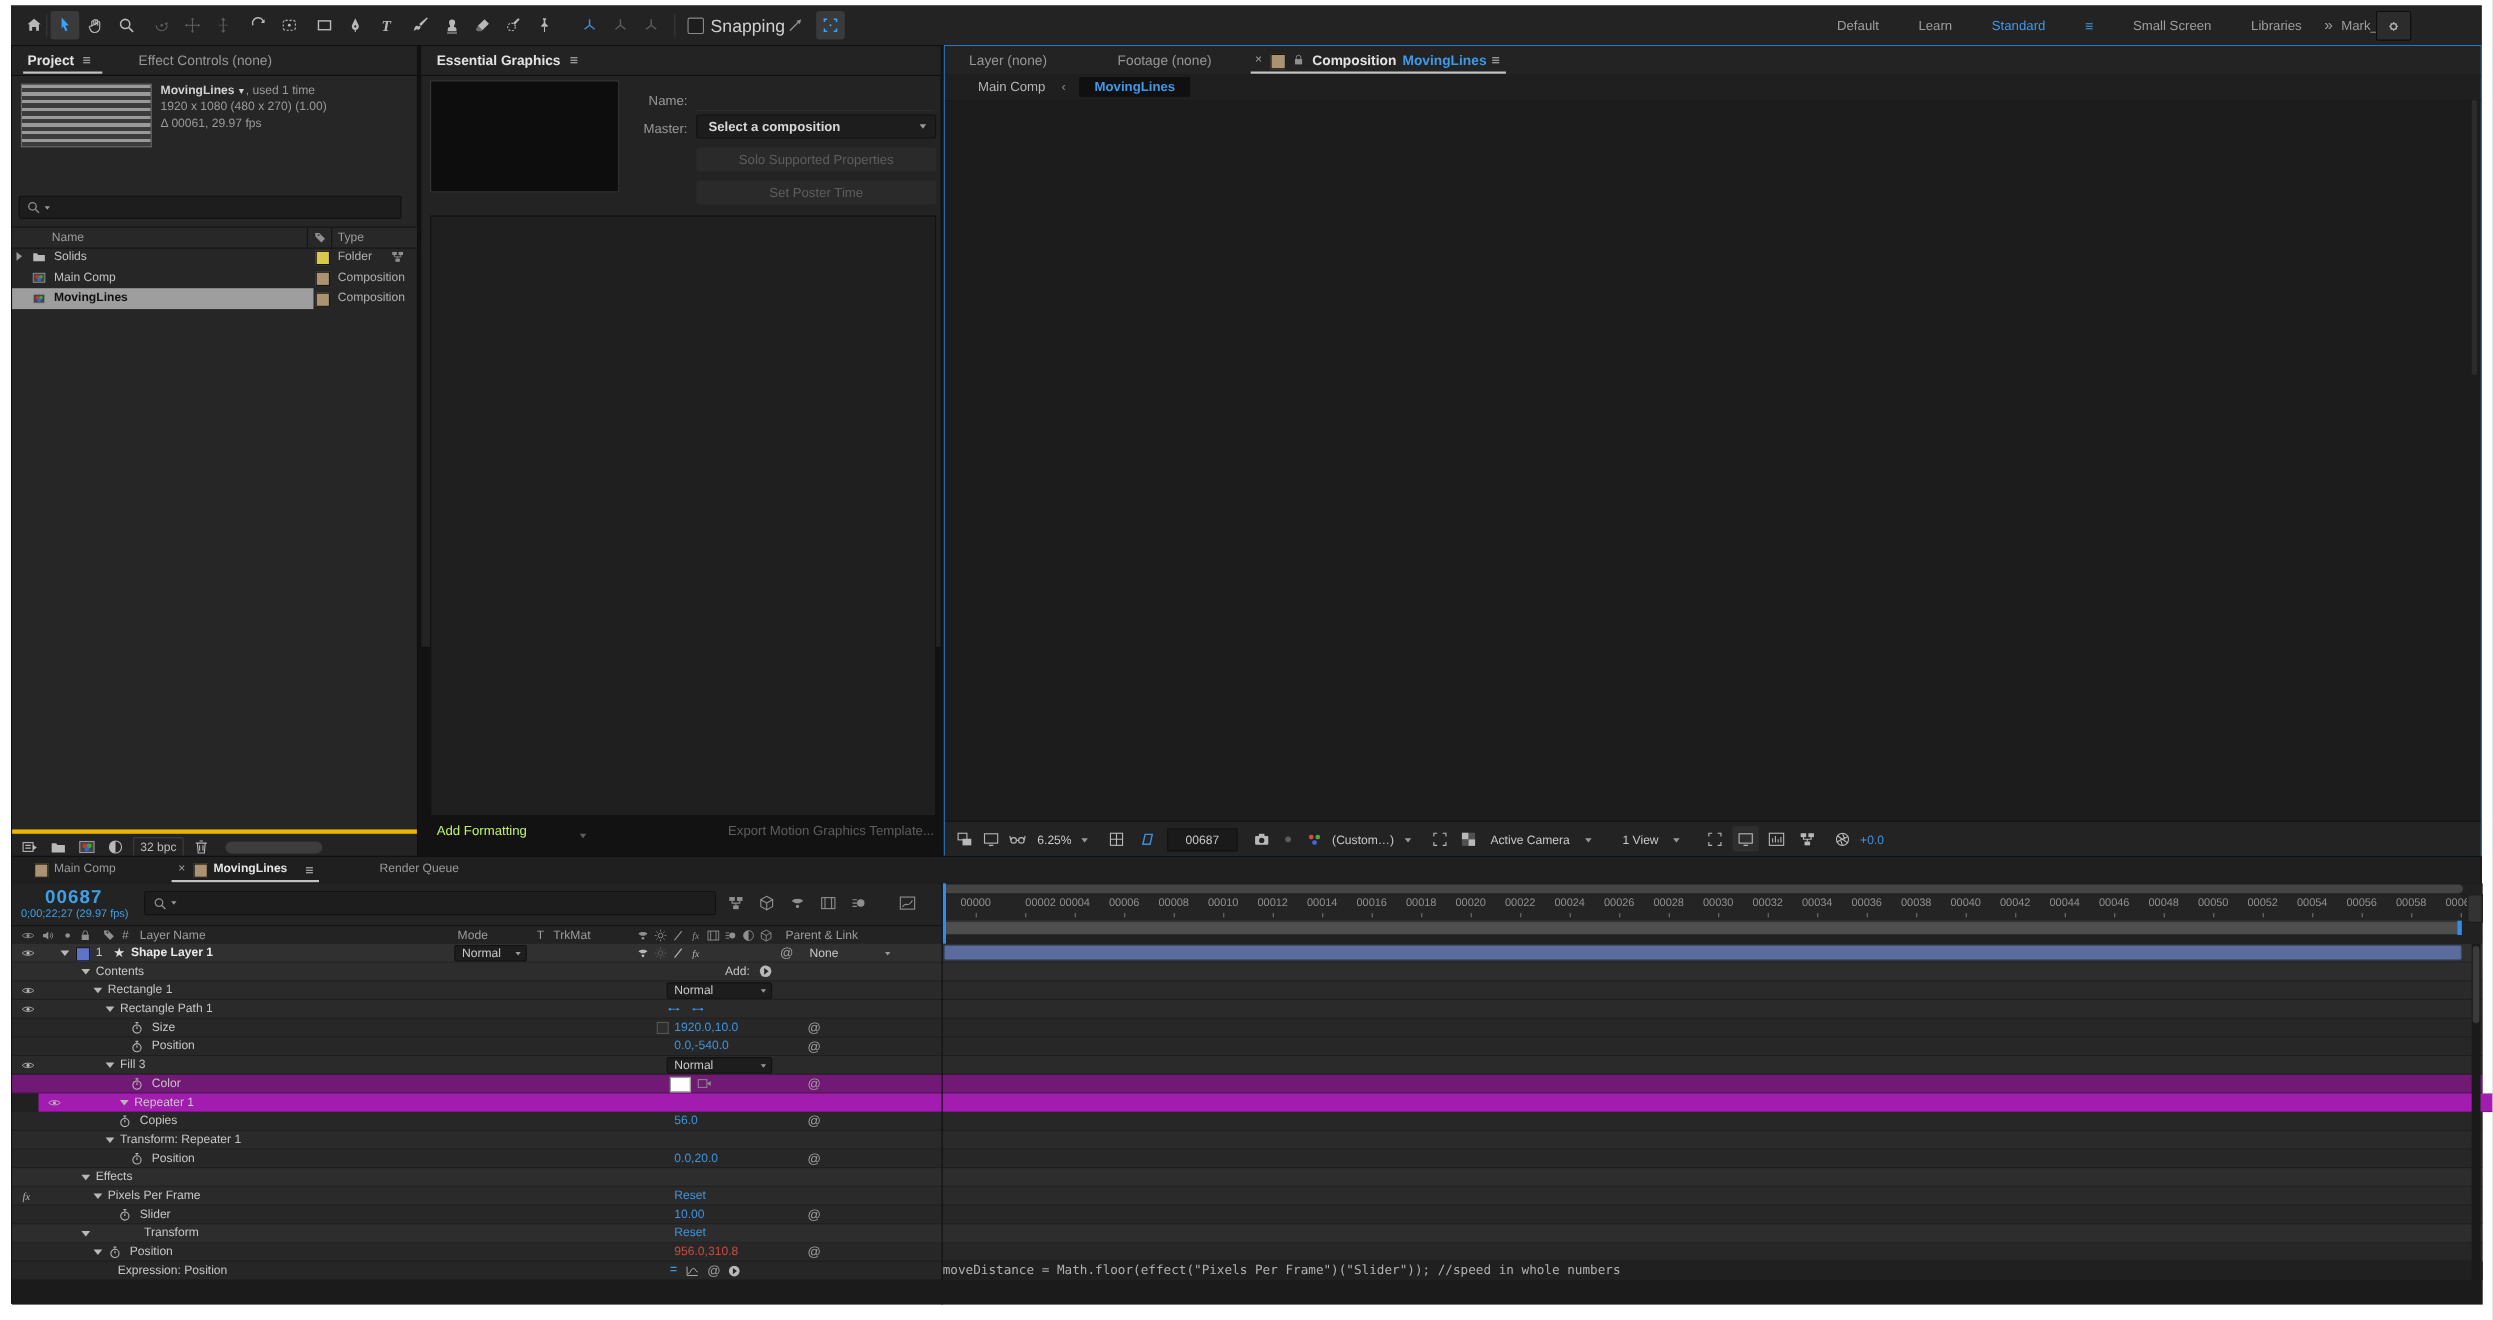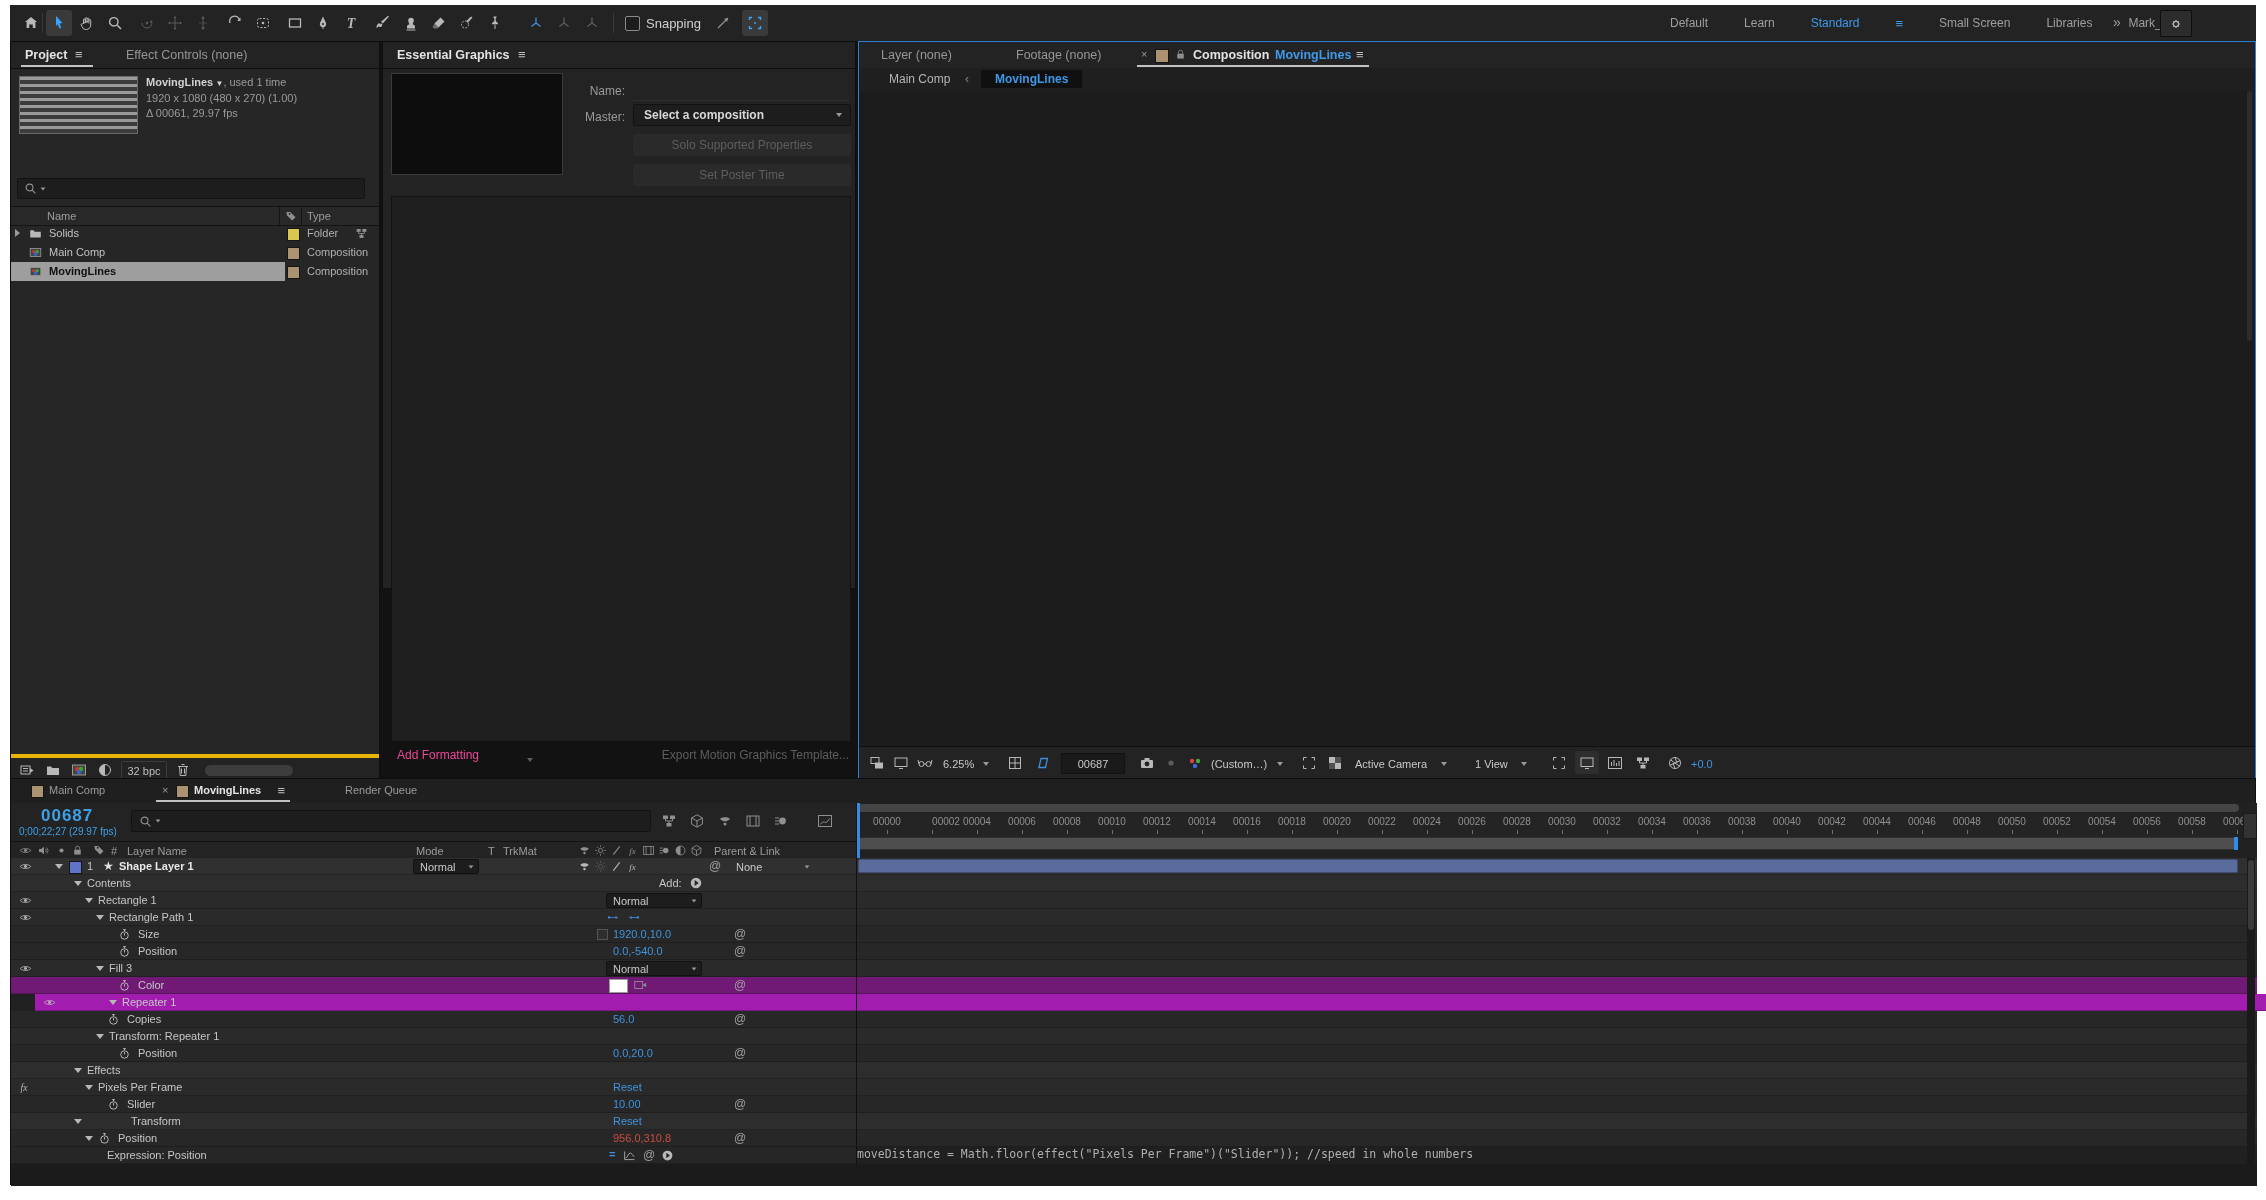--- a/index.html
+++ b/index.html
@@ -198,21 +198,21 @@
         </span>
     <span class="tool" style="left:569px">
           <i data-icon="axis" class="dim">
             <svg class="ic" width="100%" height="100%" viewBox="0 0 16 16">
               <path stroke="currentColor" stroke-width="1.3" fill="none" d="M8 8V2.5M8 8l-4.6 3.6M8 8l4.6 3.6"></path>
             </svg>
           </i>
         </span>
     <span class="vsep" style="left:603px"></span>
     <span class="abs" style="left:615px;top:11px;width:13px;height:13px;border:1px solid #8a8a8a;background:#1d1d1d;border-radius:2px"></span>
-    <span class="abs" style="left:636px;top:11px;color:#d0d0d0;font-size:13px">Snapping</span>
+    <span class="abs" style="left:636px;top:11px;color:#d0d0d0;font-size:16px">Snapping</span>
     <span class="tool" style="left:700px">
           <i data-icon="snaparrow" class="mid">
             <svg class="ic" width="100%" height="100%" viewBox="0 0 16 16">
               <path stroke="currentColor" stroke-width="1.2" d="M3 13L13 3"></path>
               <path fill="currentColor" d="M13 3l-4 .8L12.2 7z"></path>
             </svg>
           </i>
         </span>
     <span class="tool active" style="left:732px">
           <i data-icon="brackets" class="blue">
@@ -369,21 +369,21 @@
     <span class="abs" style="left:180px;top:42px;width:62px;text-align:right;color:#9a9a9a;font-size:12px">Name:</span>
     <span class="abs" style="left:250px;top:38px;width:216px;height:20px;border-bottom:1px solid #2e2e2e"></span>
     <span class="abs" style="left:180px;top:68px;width:62px;text-align:right;color:#9a9a9a;font-size:12px">Master:</span>
     <div class="ddbox" style="left:250px;top:62px;width:218px;height:22px">
       <span style="margin-left:10px;color:#d8d8d8;font-weight:bold;font-size:12px">Select a composition</span>
       <span class="caret" style="margin-left:auto;margin-right:8px"></span>
     </div>
     <div class="abs btn-dis" style="left:250px;top:92px;width:218px;height:22px">Solo Supported Properties</div>
     <div class="abs btn-dis" style="left:250px;top:122px;width:218px;height:22px">Set Poster Time</div>
     <div class="abs" style="left:8px;top:154px;width:458px;height:544px;background:#1f1f1f;border:1px solid #121212"></div>
-    <div class="abs" style="left:14px;top:706px;color:#ec4899;font-size:12px;display:flex;align-items:flex-end;gap:48px">
+    <div class="abs" style="left:14px;top:706px;color:#bef264;font-size:12px;display:flex;align-items:flex-end;gap:48px">
       <span>Add Formatting</span>
       <span class="caret" style="border-top-color:#5e5e5e"></span>
     </div>
     <div class="abs" style="left:220px;top:706px;width:246px;text-align:right;color:#5e5e5e;font-size:12px">Export Motion Graphics Template...</div>
   </div>
 
   <div class="panel" style="left:848px;top:36px;width:1398px;height:737px;background:#1c1c1c;border:1px solid #2b7fd4">
     <div class="abs" style="left:0;top:0;width:100%;height:26px;background:#232323;border-bottom:1px solid #0e0e0e">
       <span class="abs ptab" style="left:22px;top:6px">Layer (none)</span>
       <span class="abs ptab" style="left:157px;top:6px">Footage (none)</span>

